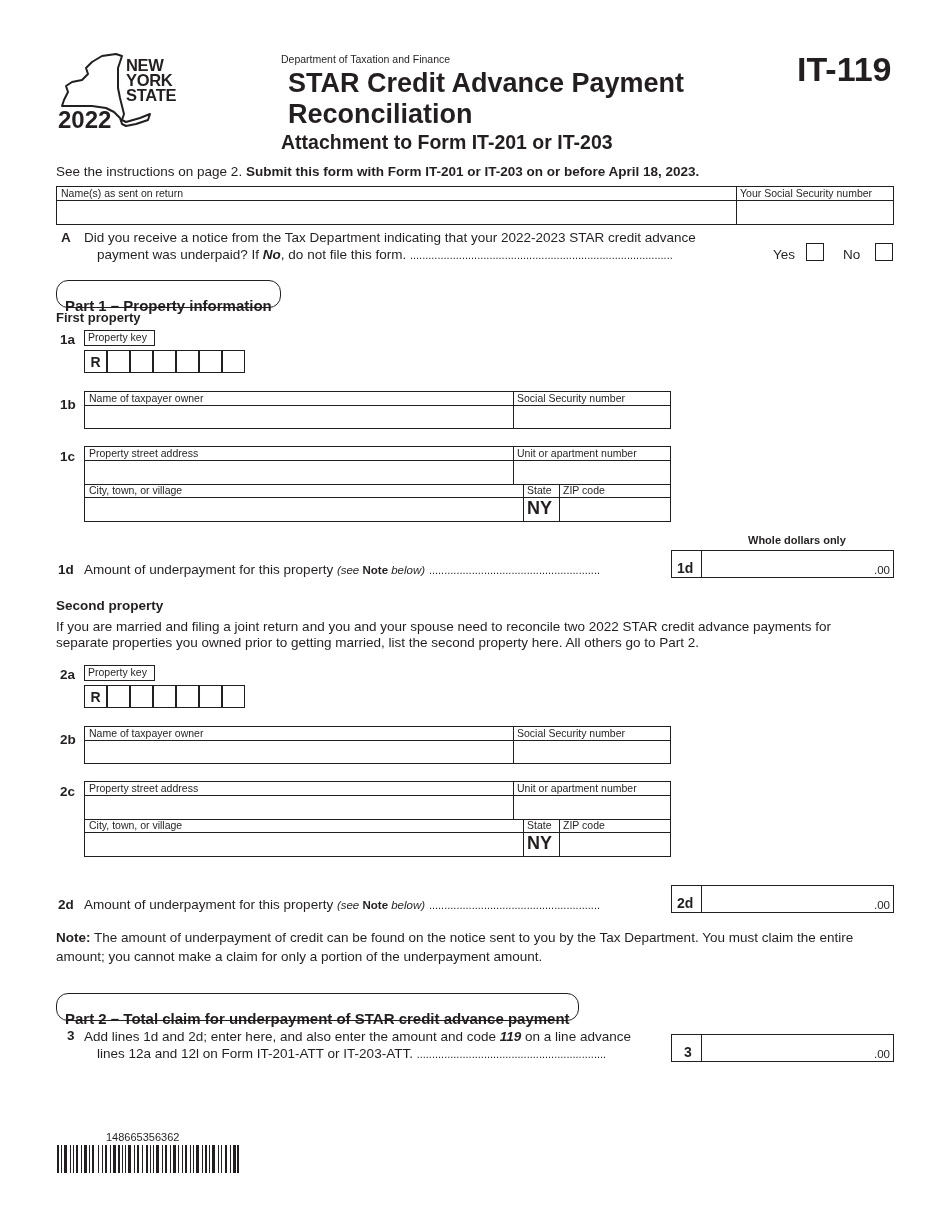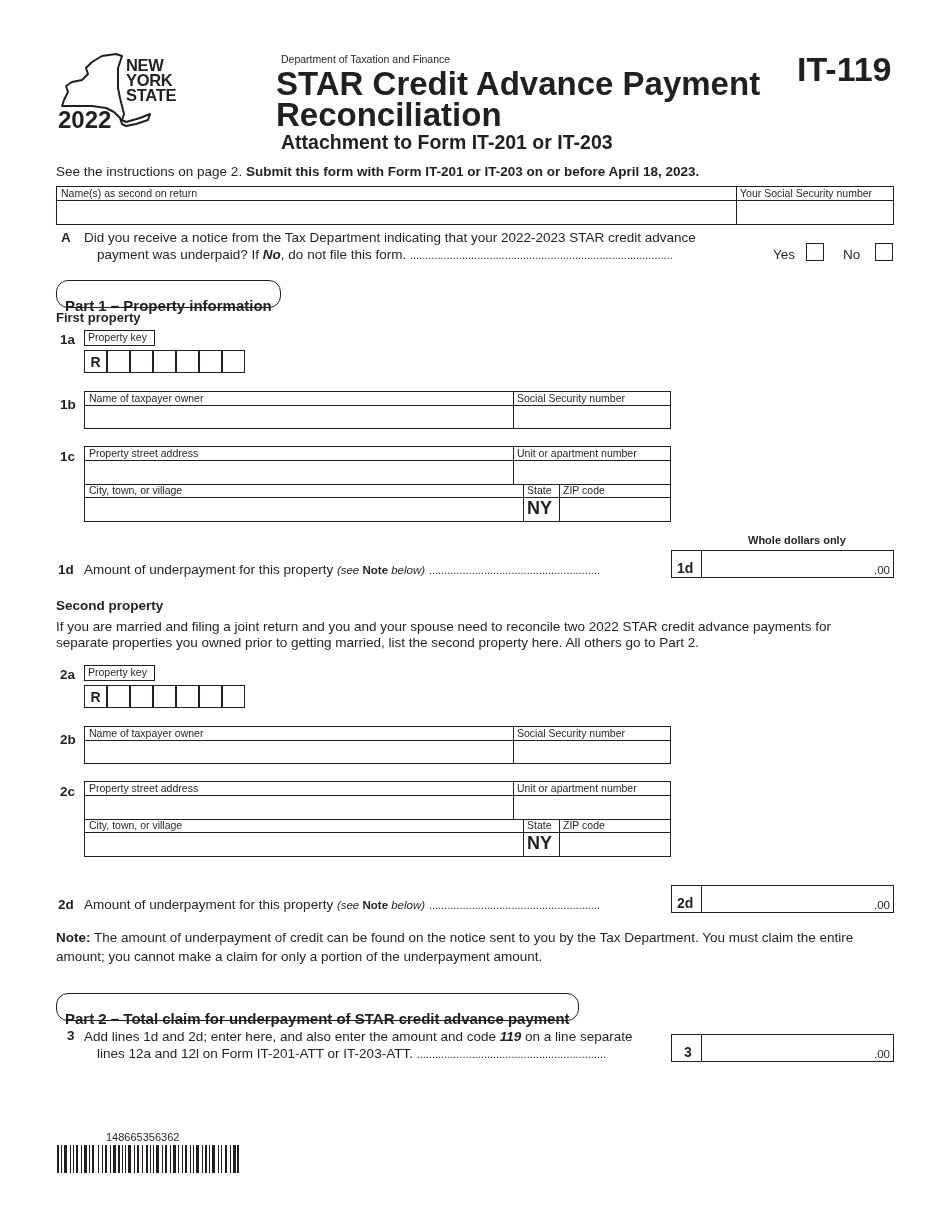--- a/index.html
+++ b/index.html
@@ -35,35 +35,35 @@
   </svg>
   <div class="abs b" style="left:70px;top:6px;font-size:16.5px;line-height:15px;letter-spacing:-0.3px;">
     <div>NEW</div>
     <div>YORK</div>
     <div>STATE</div>
   </div>
   <div class="abs b" style="left:2px;top:54px;font-size:24px;">2022</div>
 </div>
 
 <div class="abs" style="left:281px;top:53px;font-size:10.5px;">Department of Taxation and Finance</div>
-<div class="abs b" style="left:276px;top:68px;font-size:33px;line-height:31px;">
+<div class="abs b" style="left:288px;top:68px;font-size:27px;line-height:31px;">
   <div>STAR Credit Advance Payment</div>
   <div>Reconciliation</div>
 </div>
 <div class="abs b" style="left:281px;top:131px;font-size:19.5px;">Attachment to Form IT-201 or IT-203</div>
 <div class="abs b" style="left:797px;top:50px;font-size:34px;">IT-119</div>
 
 <div class="abs txt13" style="left:56px;top:164px;font-size:13.5px;">
   <span>See the instructions on page 2. </span><span class="b">Submit this form with Form IT-201 or IT-203 on or before April 18, 2023.</span>
 </div>
 
 <div class="box" style="left:56px;top:186px;width:838px;height:39px;">
   <div class="hline" style="left:0;top:13px;width:836px;"></div>
   <div class="vline" style="left:679px;top:0;height:37px;"></div>
-  <span class="cap">Name(s) as second on return</span>
+  <span class="cap">Name(s) as sent on return</span>
   <span class="cap" style="left:683px;">Your Social Security number</span>
   <input class="field" style="left: 2px; top: 15px; width: 675px; height: 21px;" value="">
   <input class="field" style="left: 682px; top: 15px; width: 152px; height: 21px;" value="">
 </div>
 
 <div class="abs b" style="left:61px;top:230px;font-size:13.5px;">A</div>
 <div class="abs txt13" style="left:84px;top:230px;">Did you receive a notice from the Tax Department indicating that your 2022-2023 STAR credit advance</div>
 <div class="abs txt13" style="left:97px;top:247px;">
   <span>payment was underpaid? If </span><b><i>No</i></b><span>, do not file this form. </span><span class="dots" style="font-size:11px;">......................................................................................</span>
 </div>
@@ -191,21 +191,21 @@
 </div>
 
 <div class="abs txt13" style="left:56px;top:928px;line-height:19px;">
   <div><b>Note:</b><span> The amount of underpayment of credit can be found on the notice sent to you by the Tax Department. You must claim the entire</span></div>
   <div>amount; you cannot make a claim for only a portion of the underpayment amount.</div>
 </div>
 
 <div class="part-head" style="left:56px;top:993px;height:28px;">Part 2 – Total claim for underpayment of STAR credit advance payment</div>
 <div class="abs b" style="left:67px;top:1028px;font-size:13.5px;">3</div>
 <div class="abs txt13" style="left:84px;top:1028px;line-height:17px;">
-  <div><span>Add lines 1d and 2d; enter here, and also enter the amount and code </span><b><i>119</i></b><span> on a line separate</span></div>
+  <div><span>Add lines 1d and 2d; enter here, and also enter the amount and code </span><b><i>119</i></b><span> on a line advance</span></div>
   <div style="padding-left:13px;"><span>lines 12a and 12l on Form IT-201-ATT or IT-203-ATT. </span><span style="font-size:11px;">..............................................................</span></div>
 </div>
 <div class="amtbox" style="left:671px;top:1034px;width:223px;">
   <div class="amtlabel" style="padding-left:12px;">3</div>
   <input class="field" style="left: 32px; top: 2px; width: 160px; height: 23px; text-align: right;">
   <span class="cents">.00</span>
 </div>
 
 <div class="abs" style="left:106px;top:1131px;font-size:11px;">148665356362</div>
 <div class="abs" style="left:57px;top:1145px;width:182px;height:28px;">

